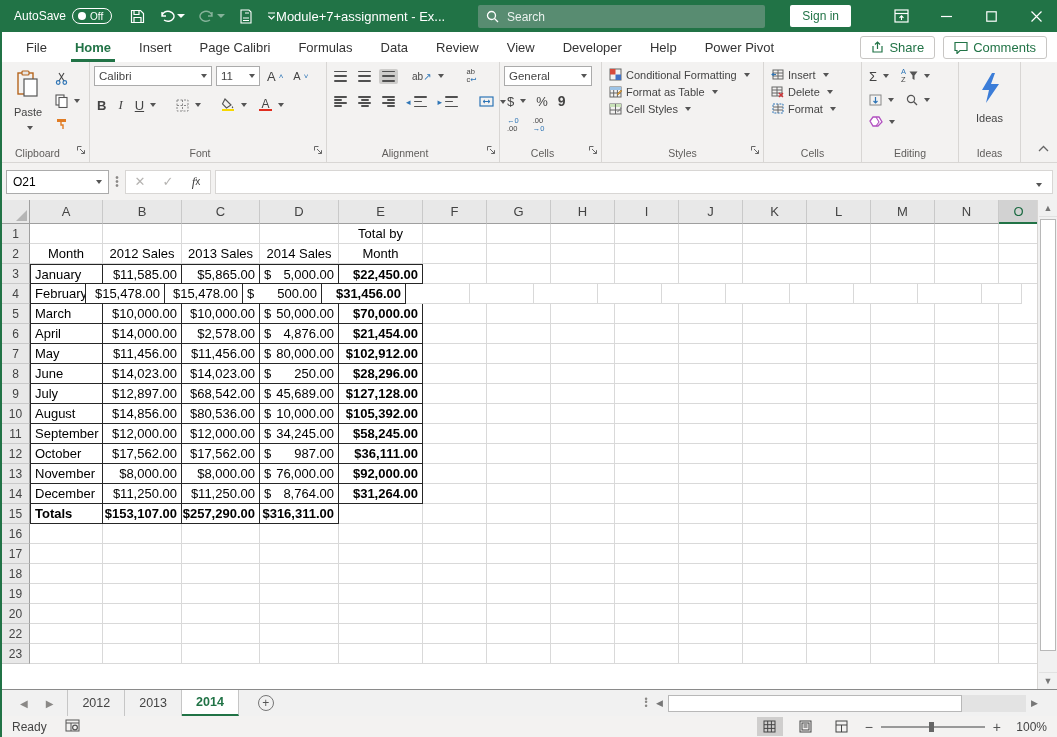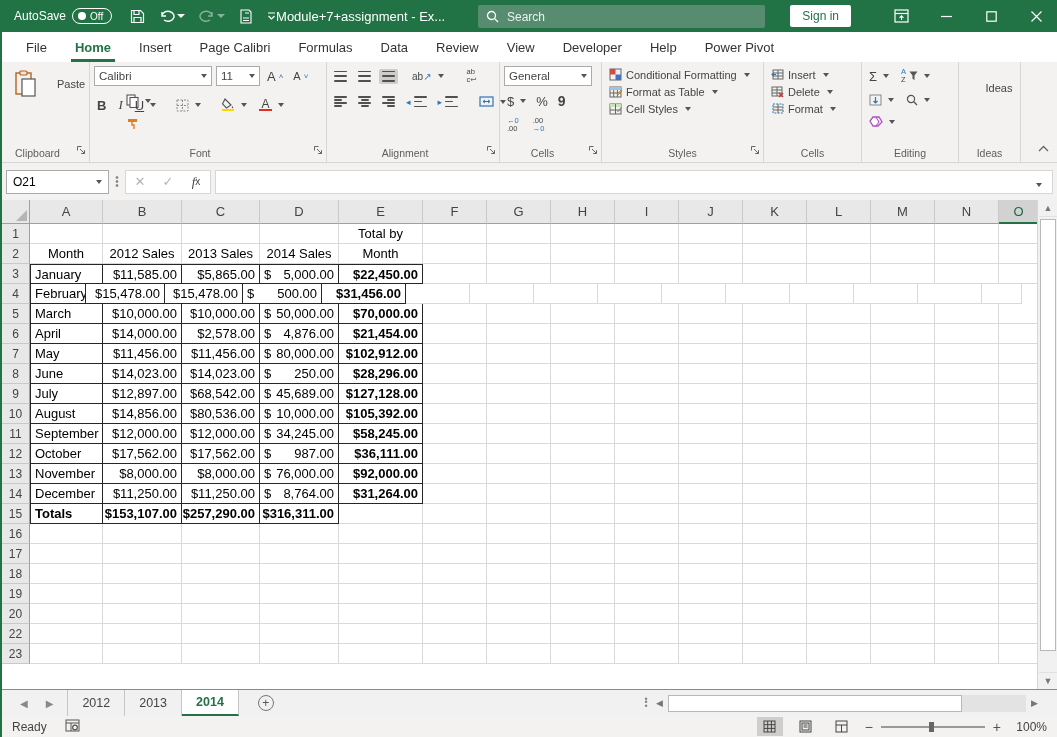--- a/index.html
+++ b/index.html
@@ -47,22 +47,22 @@
     align-items:center; gap:5px; color:#217346; font-size:13px; background:#fff; cursor:pointer; }
 
   
   .ribbon { position:absolute; top:62px; left:0; width:1055px; height:101px; background:#f3f2f1;
     border-bottom:1px solid #d8d6d4; display:flex; color:#444; }
   .rgroup { position:relative; border-right:1px solid #d8d6d4; padding:4px 4px 18px; flex:none; }
   .glabel { position:absolute; bottom:3px; left:0; right:0; text-align:center;
     font-size:10.5px; color:#605e5c; }
   .glabel.pad { right:16px; }
   .launcher { position:absolute; right:3px; bottom:3px; cursor:pointer; }
-  .bigbtn { display:flex; flex-direction:row; align-items:center; justify-content:center;
-    gap:19px; padding:4px 8px; border-radius:2px; cursor:pointer; font-size:11px; }
+  .bigbtn { display:flex; flex-direction:column; align-items:center; justify-content:center;
+    gap:8px; padding:4px 8px; border-radius:2px; cursor:pointer; font-size:11px; }
   .sbtn { display:flex; align-items:center; gap:3px; padding:2px 3px; border-radius:2px;
     font-size:11px; cursor:pointer; white-space:nowrap; }
   .sbtn.sel { background:#cecdcb; }
   .combo { background:#fff; border:1px solid #ababab; height:20px; display:flex;
     align-items:center; font-size:11.5px; padding:0 4px; cursor:pointer; }
   .combo .cv { flex:1; }
   .dar { width:0; height:0; border-left:3.5px solid transparent; border-right:3.5px solid transparent;
     border-top:4px solid #555; display:inline-block; margin-left:3px; flex:none; }
   .rrow { display:flex; align-items:center; gap:2px; }
   .lines { width:13px; height:11px; display:inline-flex; flex-direction:column;
@@ -260,20 +260,35 @@
         <div class="rtab">Insert</div>
         <div class="rtab">Page Calibri</div>
         <div class="rtab">Formulas</div>
         <div class="rtab">Data</div>
         <div class="rtab">Review</div>
         <div class="rtab">View</div>
         <div class="rtab">Developer</div>
         <div class="rtab">Help</div>
         <div class="rtab">Power Pivot</div>
       </div>
+    <div class="tabsrow-right">
+      <span class="pillbtn">
+        <svg width="13" height="13" viewBox="0 0 13 13">
+            <path d="M2 5 v6 h9 V5" fill="none" stroke="#217346" stroke-width="1.2"></path>
+            <path d="M6.5 8 V1.5 M4 3.5 L6.5 1 L9 3.5" fill="none" stroke="#217346" stroke-width="1.2"></path>
+          </svg>
+        <span>Share</span>
+      </span>
+      <span class="pillbtn">
+        <svg width="14" height="13" viewBox="0 0 14 13">
+            <path d="M1 1.5 h12 v8 h-7 l-3 3 v-3 h-2 z" fill="none" stroke="#217346" stroke-width="1.2"></path>
+          </svg>
+        <span>Comments</span>
+      </span>
+    </div>
   </div>
 
   <div class="ribbon">
 
     <div class="rgroup" style="width:88px">
       <div class="rrow" style="align-items:flex-start;">
         <div class="bigbtn">
           <svg width="24" height="28" viewBox="0 0 24 28">
               <rect x="2" y="3" width="15" height="21" fill="none" stroke="#b5651d" stroke-width="1.4"></rect>
               <rect x="6" y="1" width="7" height="4" rx="1" fill="#e8e6e4" stroke="#b5651d" stroke-width="1.2"></rect>

